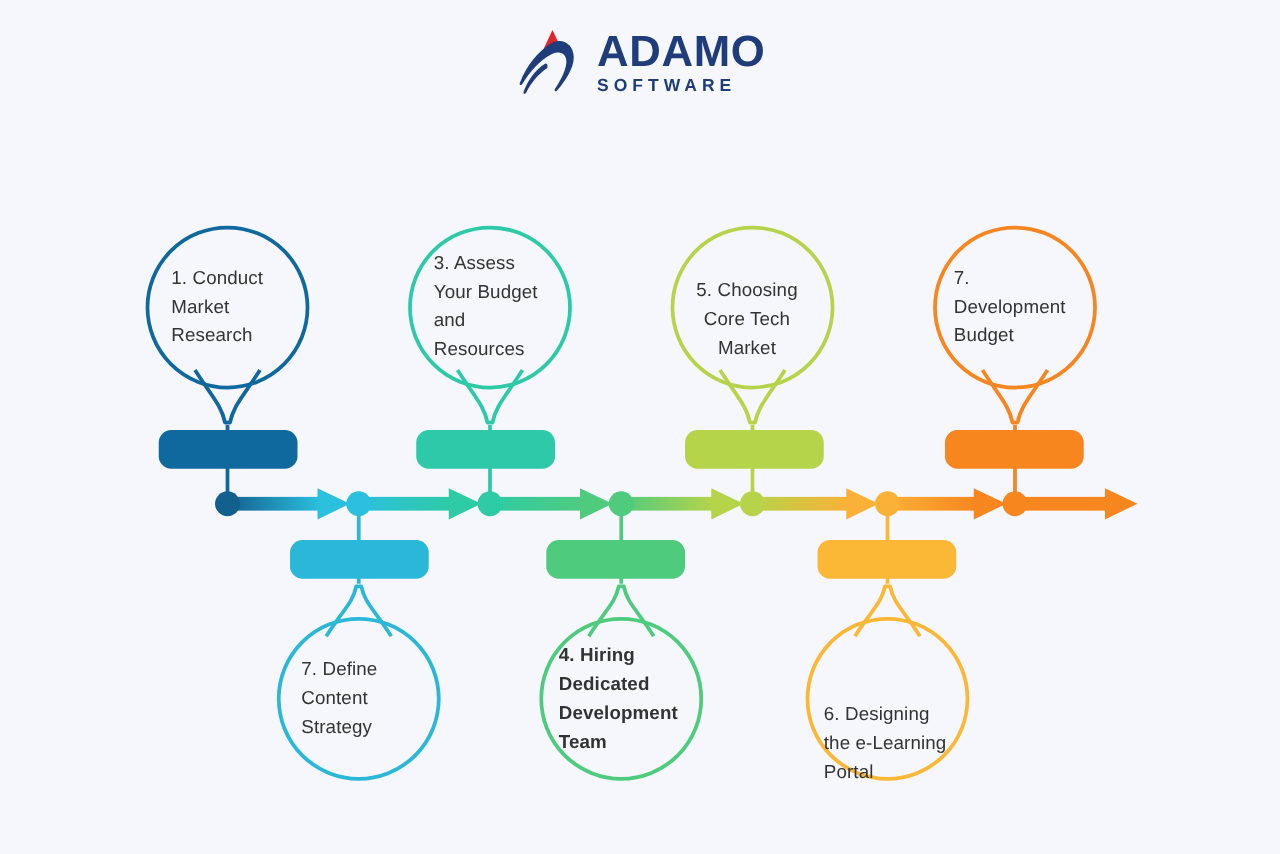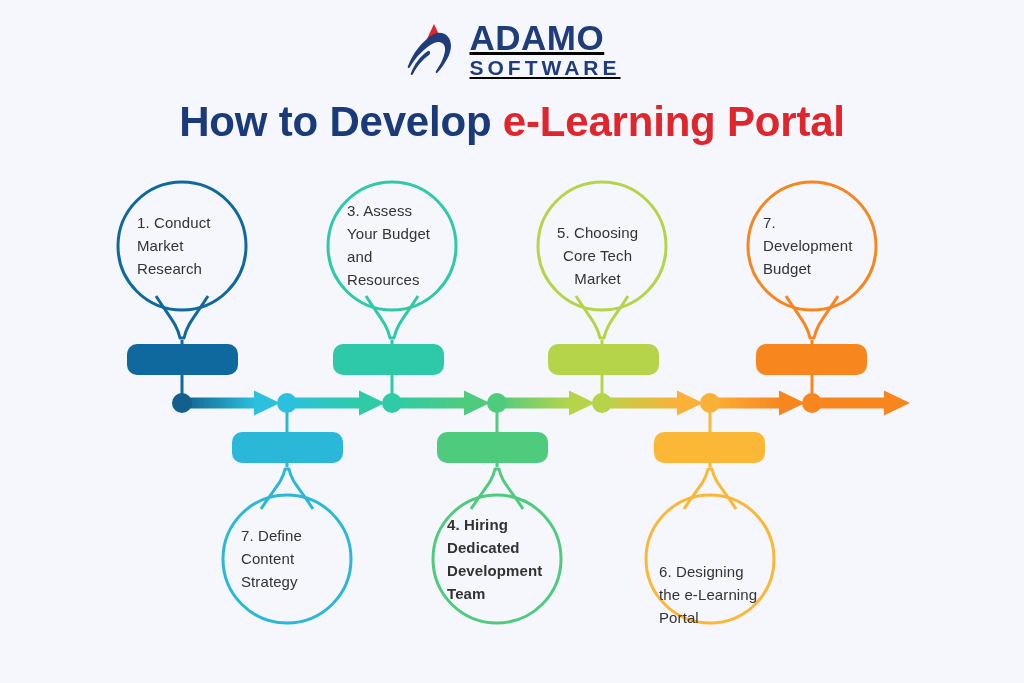--- a/index.html
+++ b/index.html
@@ -25,42 +25,41 @@
   
   .logo-row {
     position: absolute;
     left: 0; top: 16px;
     width: 1024px;
     height: 66px;
     display: flex;
     align-items: center;
     justify-content: center;
     gap: 14px;
-    text-decoration: underline;
   }
   .logo-mark {
     width: 52px;
     height: 58px;
     flex: none;
     display: block;
   }
   .logo-words {
     display: flex;
     flex-direction: column;
     justify-content: center;
     line-height: 1;
   }
   .logo-adamo {
     font-size: 35px;
     font-weight: bold;
     color: #1f3d7a;
     letter-spacing: 0.5px;
   }
   .logo-software {
-    font-size: 21px;
+    font-size: 14px;
     font-weight: bold;
     color: #1f3d7a;
     letter-spacing: 4.0px;
     margin-top: 2px;
   }
 
   
   .title {
     position: absolute;
     left: 0;
@@ -102,23 +101,20 @@
       <path d="M30 4 L38 21 L22 21 Z" fill="#e0262d"></path>
       <path d="M30 14 C18 21 9 33 4 46 C3 48 5 49 6 47 C12 37 20 28 30 23 C37 20 42 24 41 31 C40 38 36 45 32 51 C31 53 33 54 34 52 C41 44 47 34 47 26 C47 16 39 10 30 14 Z" fill="#1f3d7a"></path>
       <path d="M24 31 C16 36 10 45 7 53 C6 55 8 56 9 54 C13 46 19 39 25 35 C27 34 26 30 24 31 Z" fill="#1f3d7a"></path>
     </svg>
     <div class="logo-words">
       <div class="logo-adamo">ADAMO</div>
       <div class="logo-software">SOFTWARE</div>
     </div>
   </div>
 
-  <div class="title">
-    <span class="t-dark">How to Develop </span><span class="t-red">e-Learning Portal</span>
-  </div>
 
   <svg id="diagram" viewBox="0 0 1024 683">
     <defs id="gradient-defs">
         <linearGradient id="arrgrad0" x1="0" y1="0" x2="1" y2="0">
           <stop offset="0%" stop-color="#13608f"></stop>
           <stop offset="100%" stop-color="#2bc0de"></stop>
         </linearGradient>
         <linearGradient id="arrgrad1" x1="0" y1="0" x2="1" y2="0">
           <stop offset="0%" stop-color="#2bc0de"></stop>
           <stop offset="100%" stop-color="#2ecba6"></stop>

